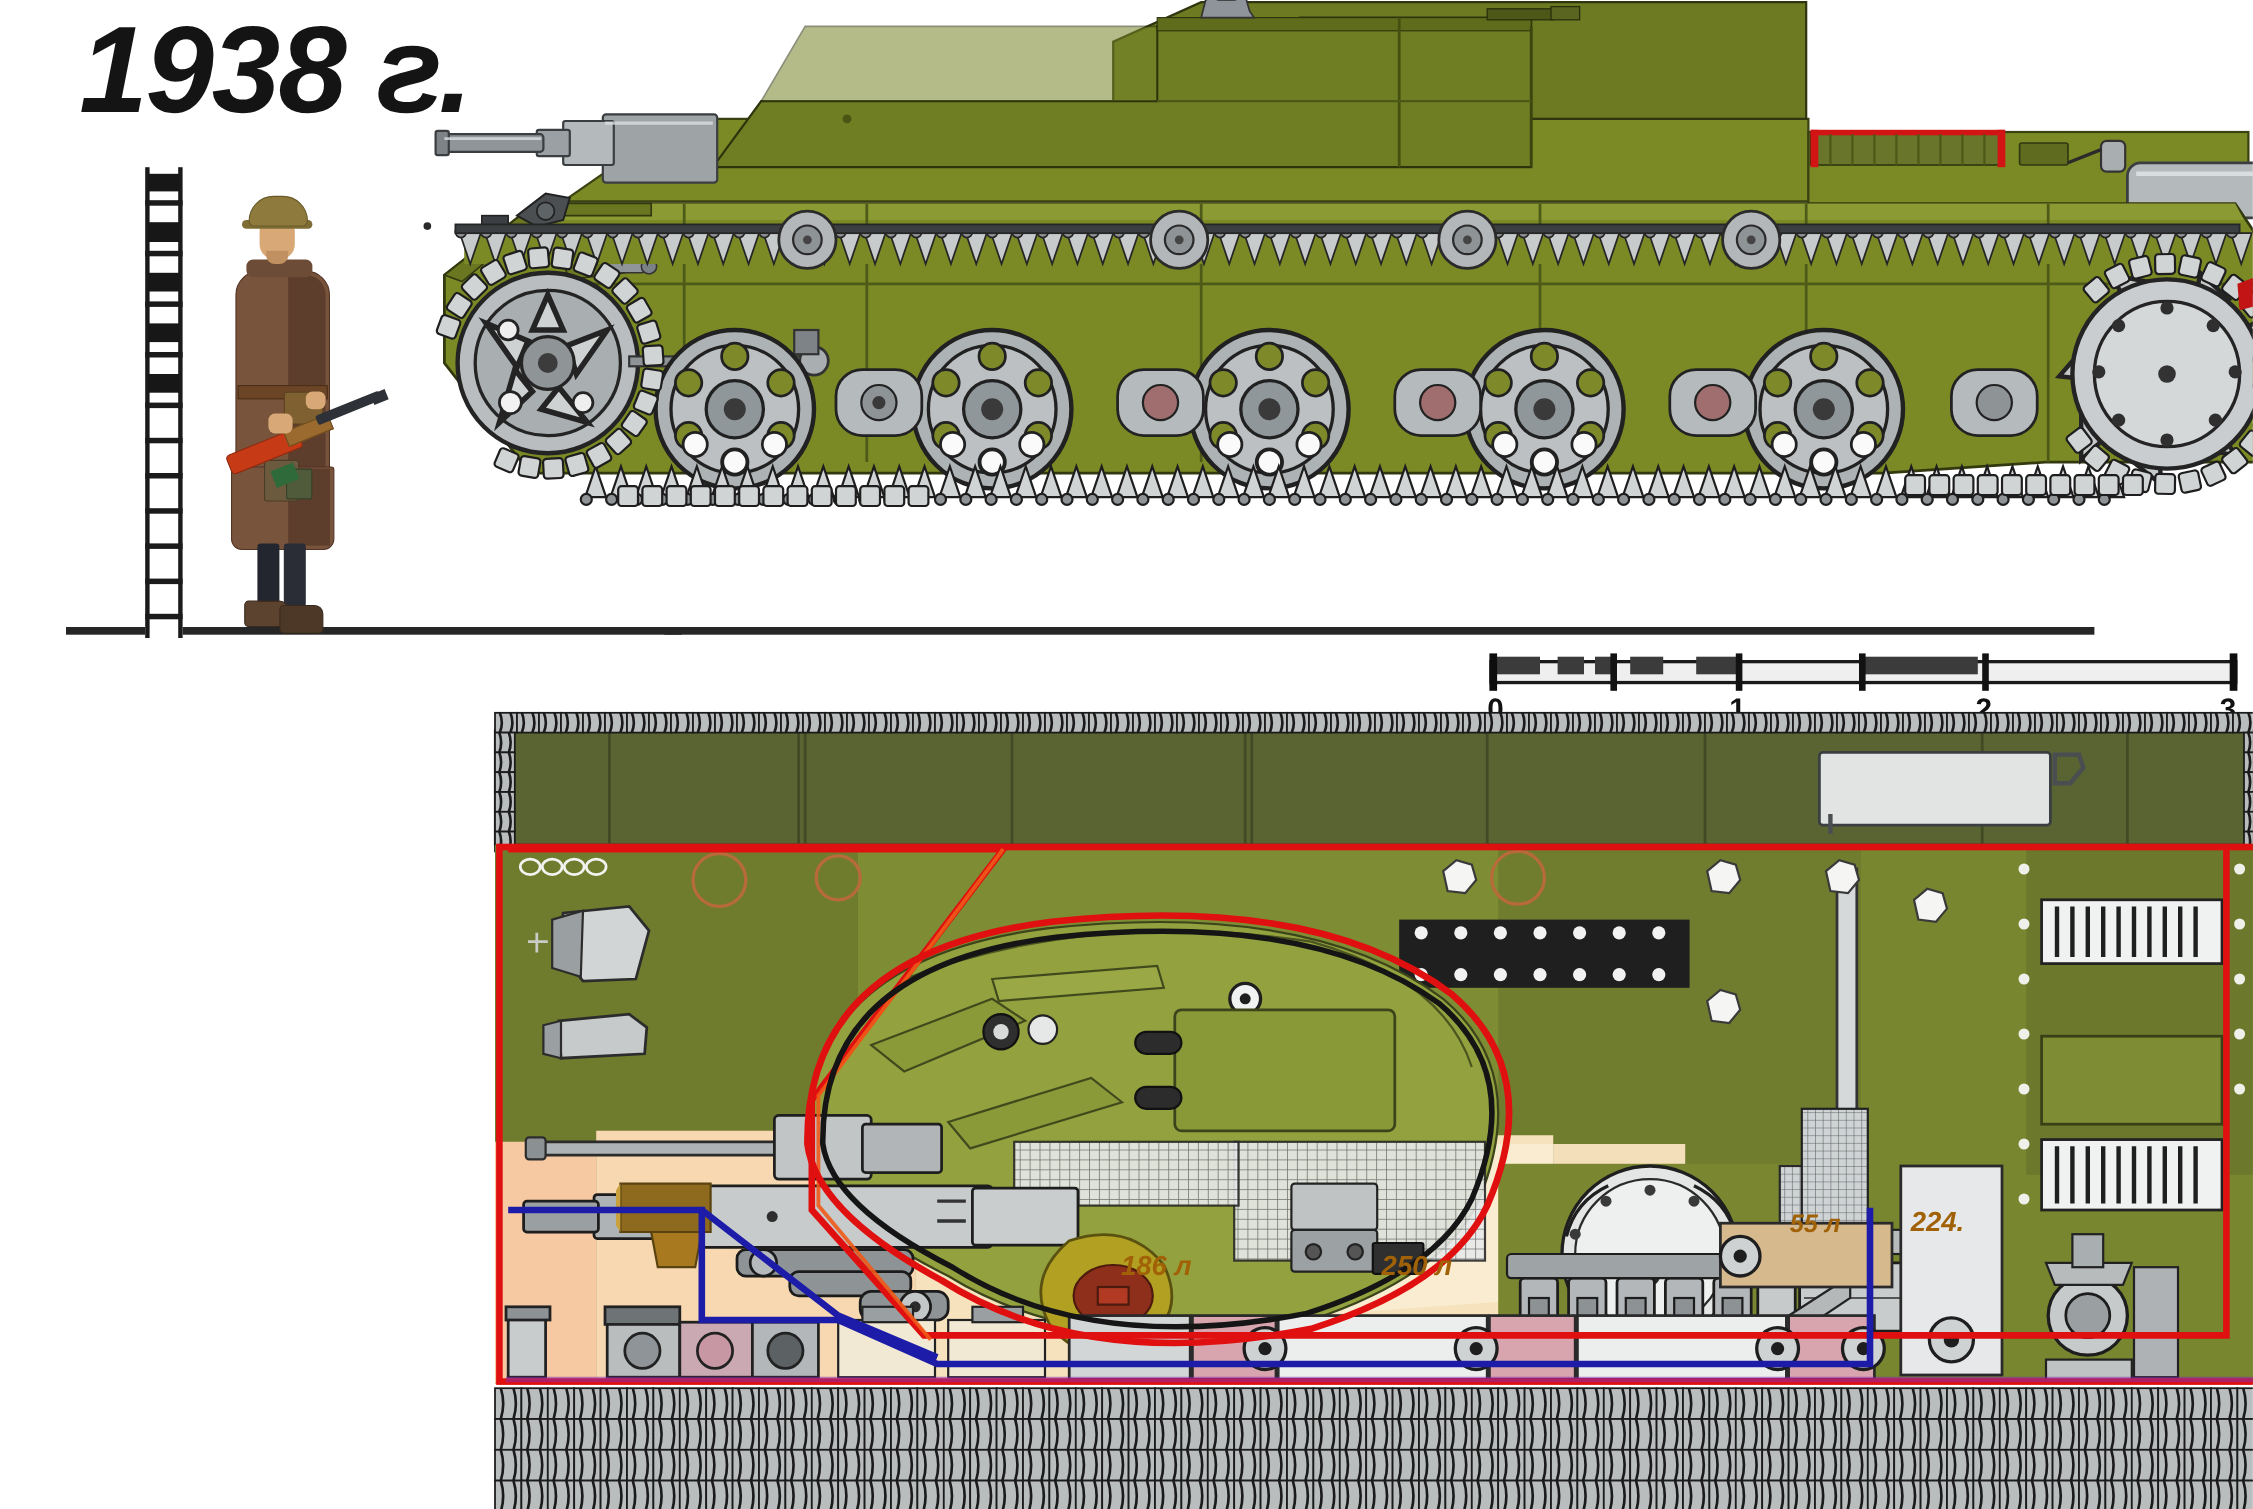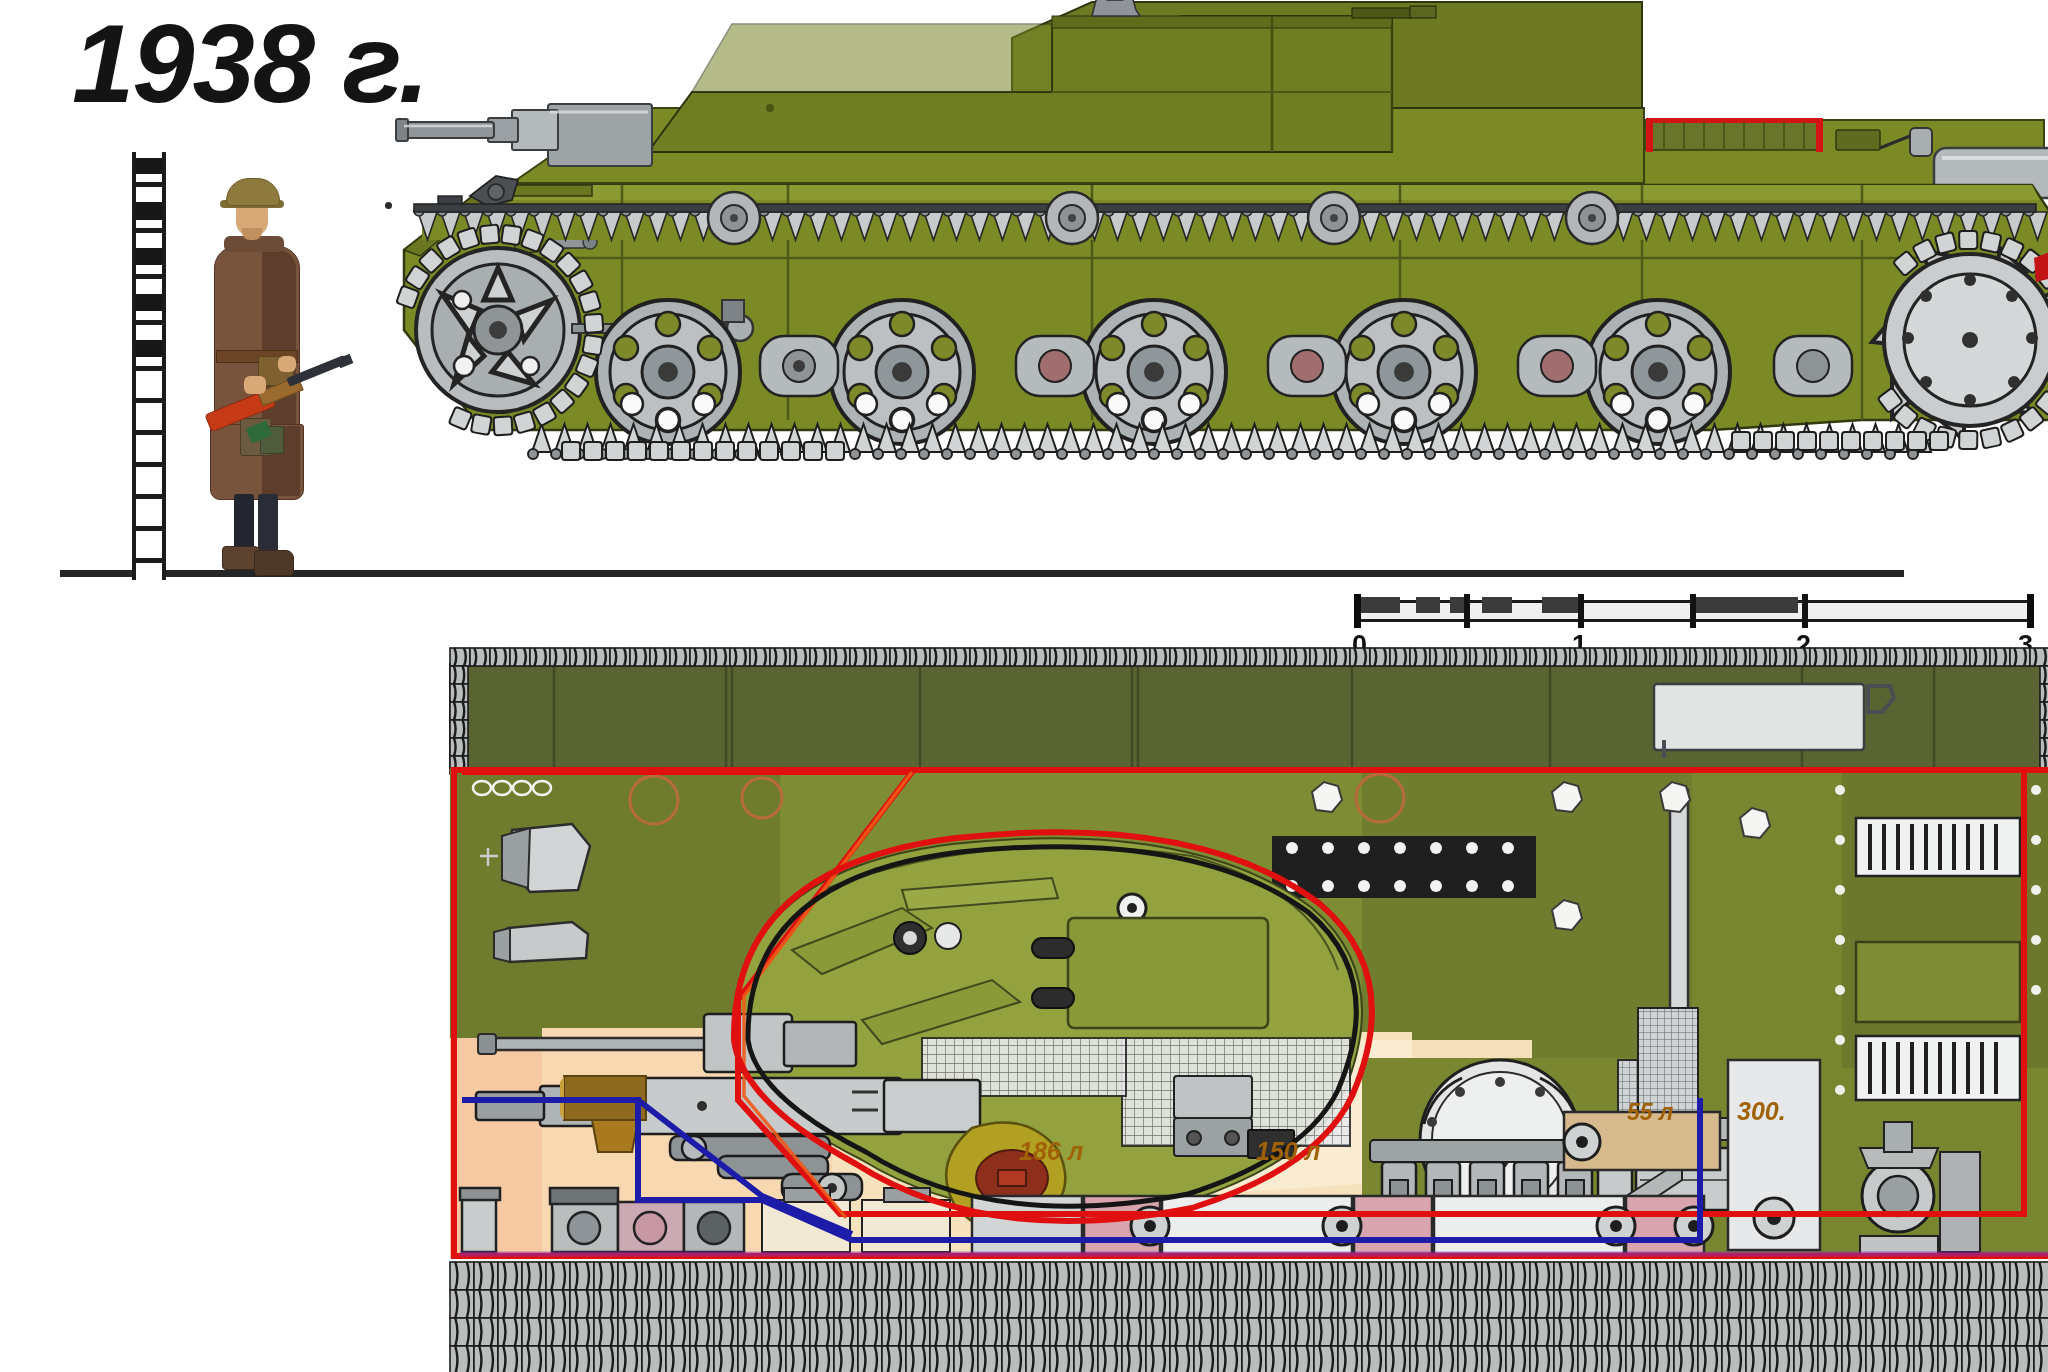--- a/index.html
+++ b/index.html
@@ -2199,17 +2199,17 @@
         <rect x="1578" y="706" width="24" height="28" fill="#b9bdbe" stroke="#1b1b1b" stroke-width="1.6"></rect>
         <path d="M1583.28,706 q4.32,14 0,28" fill="none" stroke="#1b1b1b" stroke-width="2.4"></path>
         <path d="M1594.8,706 q4.32,14 0,28" fill="none" stroke="#1b1b1b" stroke-width="2.4"></path>
         <rect x="1602" y="706" width="24" height="28" fill="#b9bdbe" stroke="#1b1b1b" stroke-width="1.6"></rect>
         <path d="M1607.28,706 q4.32,14 0,28" fill="none" stroke="#1b1b1b" stroke-width="2.4"></path>
         <path d="M1618.8,706 q4.32,14 0,28" fill="none" stroke="#1b1b1b" stroke-width="2.4"></path>
       </g>
   </svg>
 
   <div class="lab" style="left:975px;top:1137px;font-size:25px;">186 л</div>
-  <div class="lab" style="left:1212px;top:1137px;font-size:25px;">150 л</div>
+  <div class="lab" style="left:1212px;top:1137px;font-size:25px;">250 л</div>
   <div class="lab" style="left:1583px;top:1099px;font-size:23px;">55 л</div>
-  <div class="lab" style="left:1693px;top:1097px;font-size:25px;">300.</div>
+  <div class="lab" style="left:1693px;top:1097px;font-size:25px;">224.</div>
 
 </div>
 
 </body></html>

